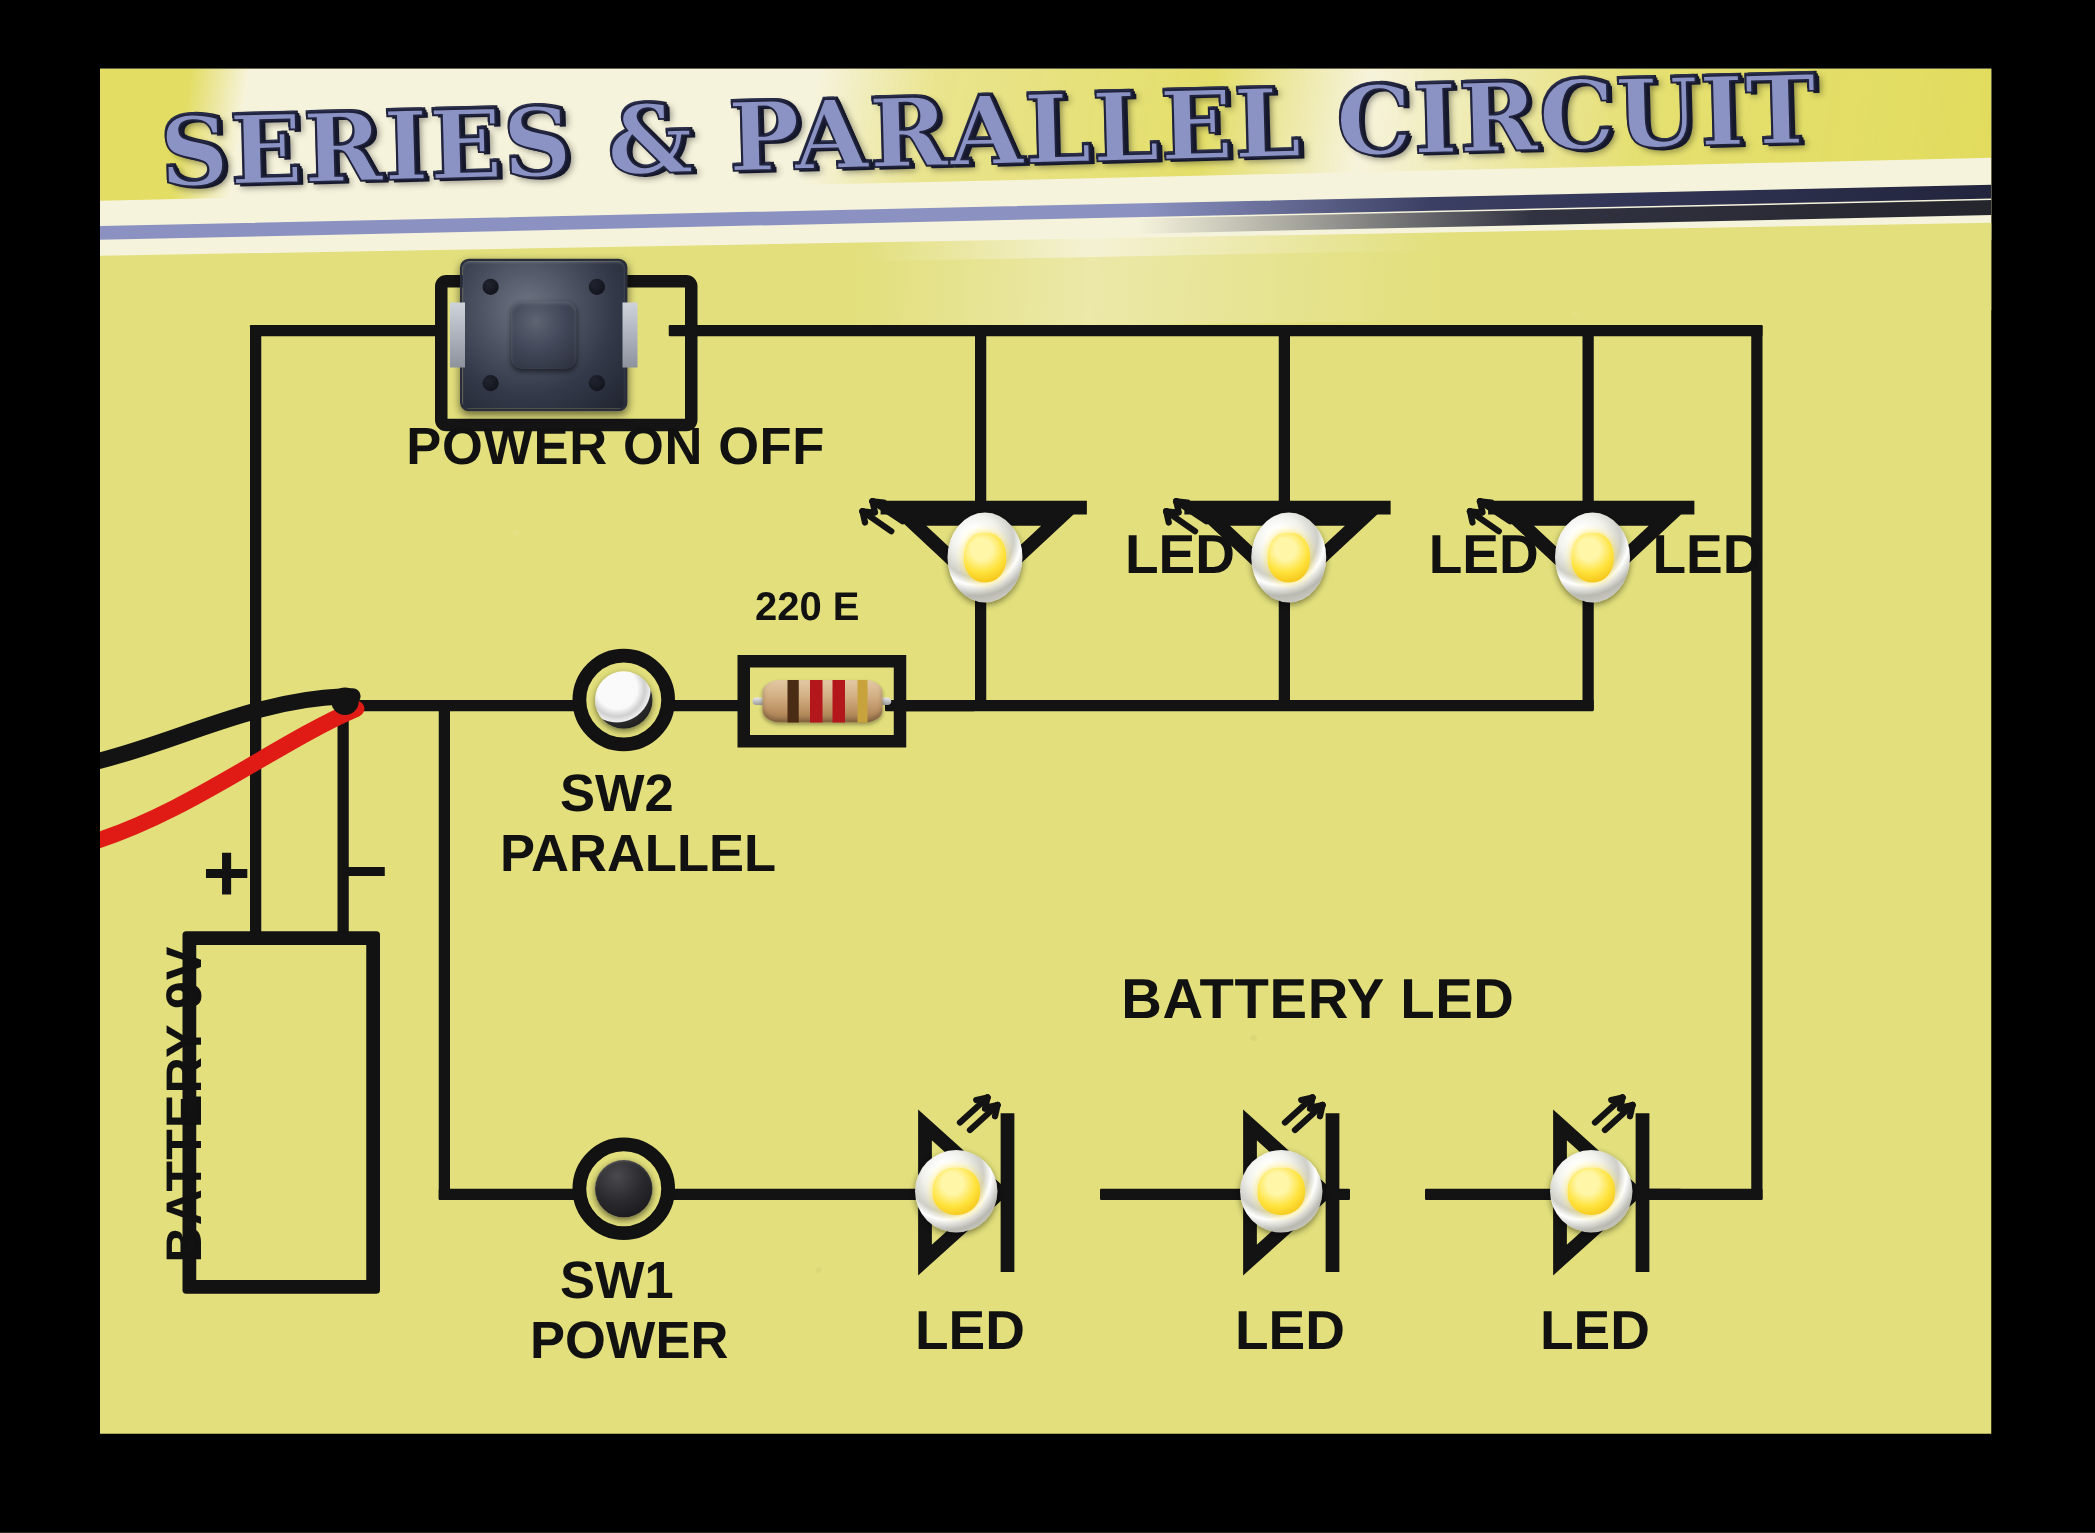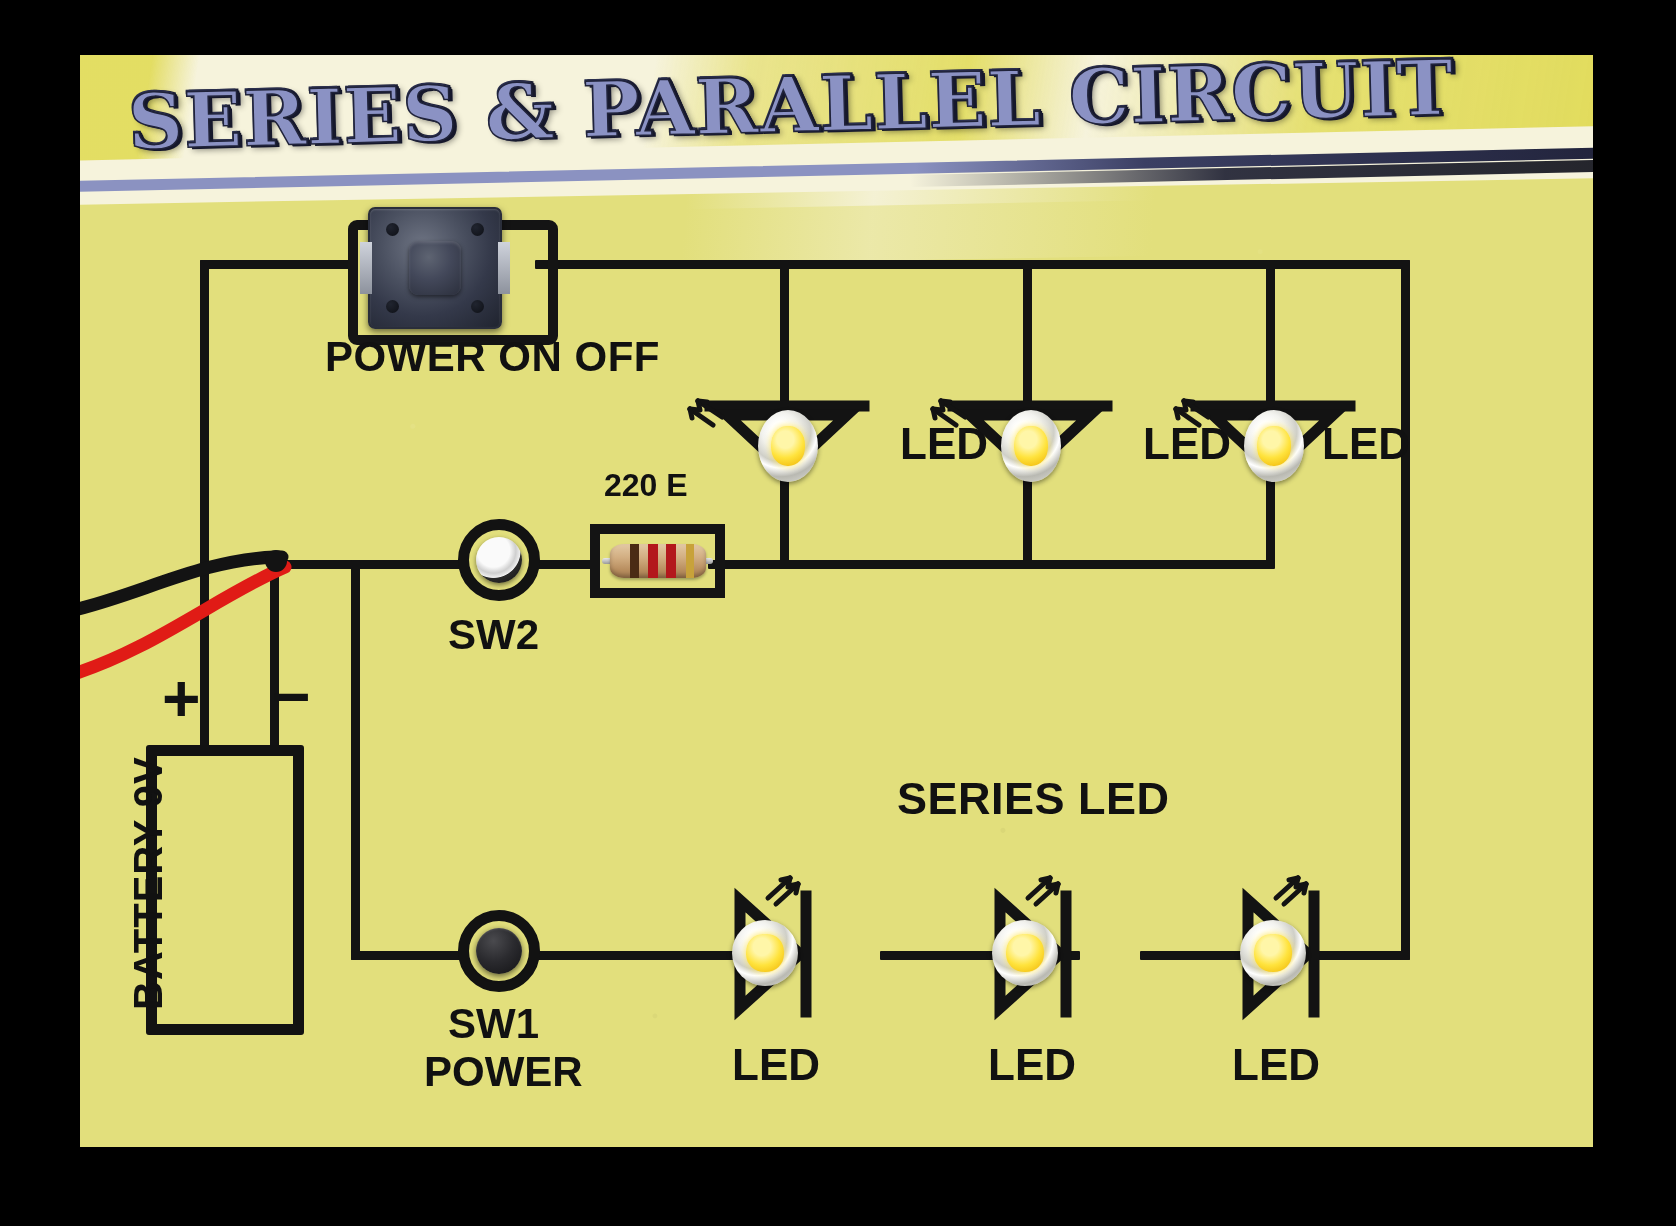--- a/index.html
+++ b/index.html
@@ -162,21 +162,21 @@
 
   <div id="board">
 
     <div class="hdr-cream"></div>
     <div class="hdr-yellowsplash"></div>
     <div class="hdr-yellow-bottom"></div>
     <div class="hdr-rule"></div>
     <div class="hdr-rule-dark"></div>
     <div id="title">SERIES &amp; PARALLEL CIRCUIT</div>
 
-    <div class="lbl" style="left:817px;top:718px;font-size:45px;letter-spacing:.5px;">SERIES LED</div>
+    <div class="lbl" style="left:817px;top:718px;font-size:45px;letter-spacing:.5px;">BATTERY LED</div>
 
     <div class="w wv" style="left:120px;top:205px;height:310px;"></div>
 
     <div class="w wh" style="left:120px;top:205px;width:150px;"></div>
 
     <div class="w wh" style="left:455px;top:205px;width:875px;"></div>
 
     <div class="w wv" style="left:1321px;top:205px;height:700px;"></div>
 
     <div class="w wh" style="left:1205px;top:896px;width:125px;"></div>
@@ -264,20 +264,21 @@
     <div class="w wh" style="left:190px;top:505px;width:193px;"></div>
 
     <div class="w wh" style="left:455px;top:505px;width:60px;"></div>
 
     <div class="w wh" style="left:640px;top:505px;width:60px;"></div>
 
     <div class="rsw light" style="left:378px;top:464px;">
       <div class="cap"></div>
     </div>
     <div class="lbl" style="left:368px;top:556px;font-size:42px;">SW2</div>
+    <div class="lbl" style="left:320px;top:604px;font-size:42px;">PARALLEL</div>
 
     <div class="rbox" style="left:510px;top:469px;width:135px;height:74px;">
       <div class="res-lead" style="left:2px;width:28px;"></div>
       <div class="res-lead" style="right:2px;width:28px;"></div>
       <div class="res-body">
         <div class="bd" style="left:20px;width:9px;background:#4a2b14;"></div>
         <div class="bd" style="left:38px;width:10px;background:#b3171c;"></div>
         <div class="bd" style="left:56px;width:10px;background:#b3171c;"></div>
         <div class="bd" style="left:76px;width:8px;background:#c8a23a;"></div>
       </div>

